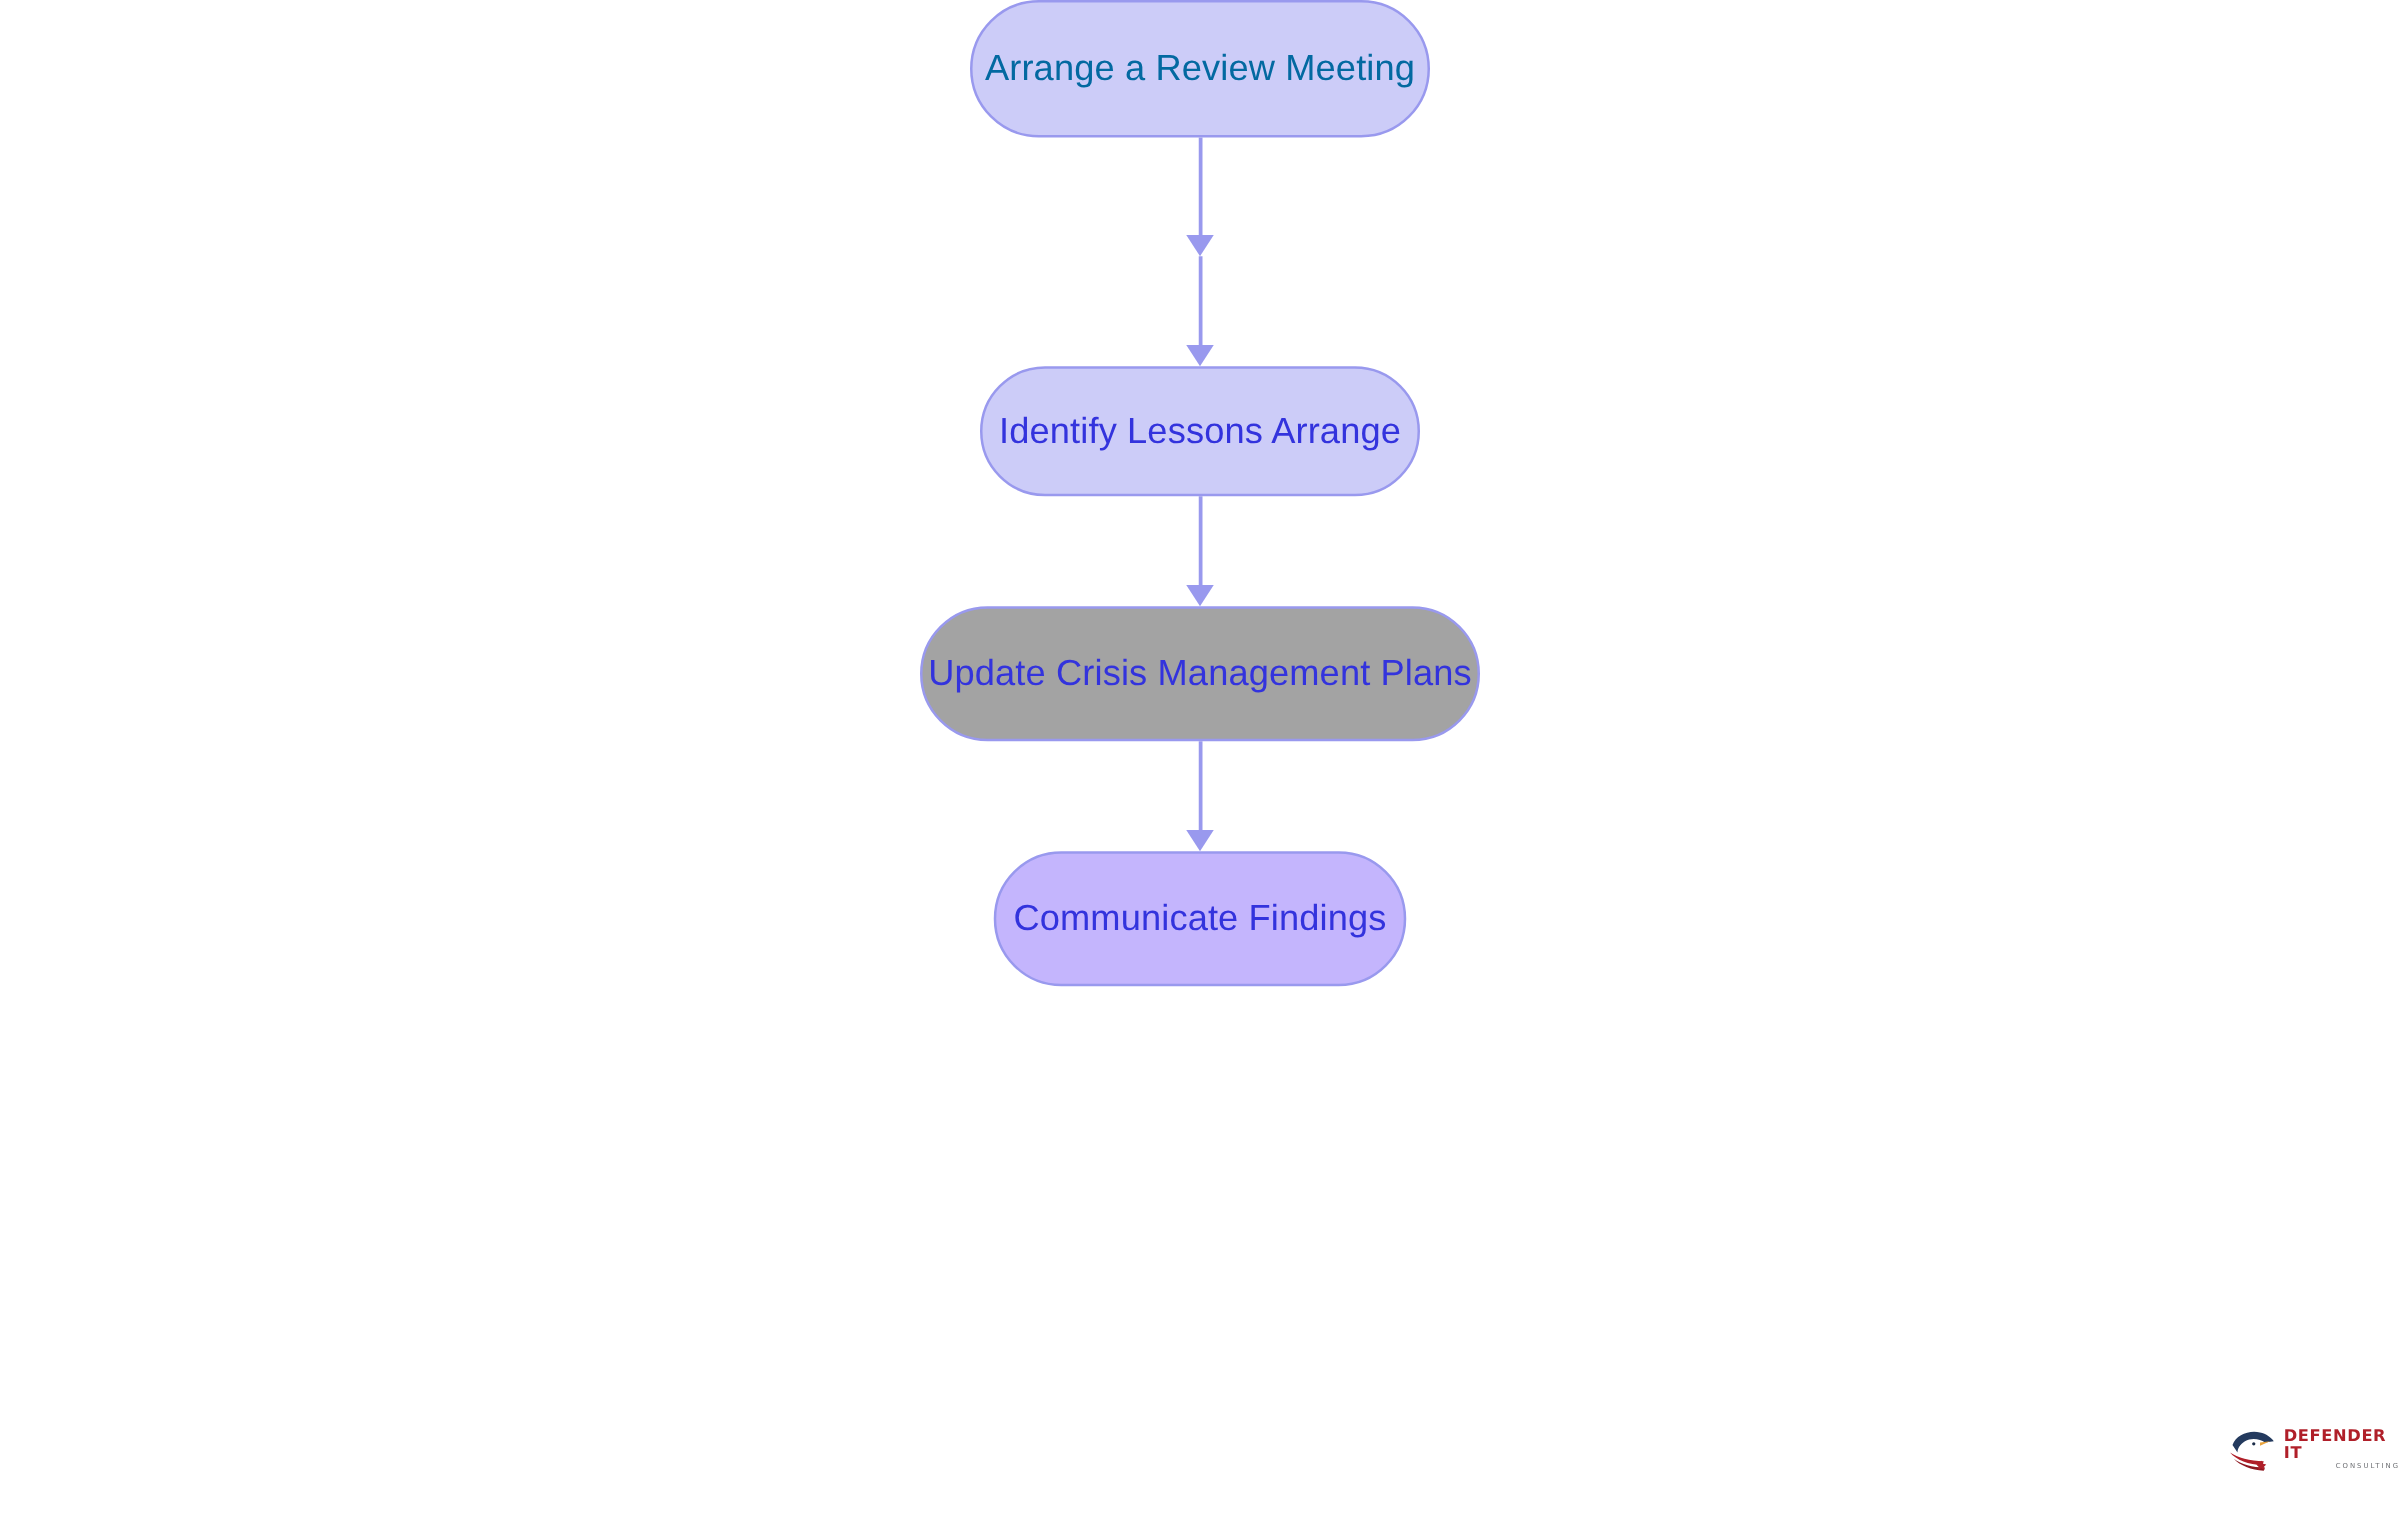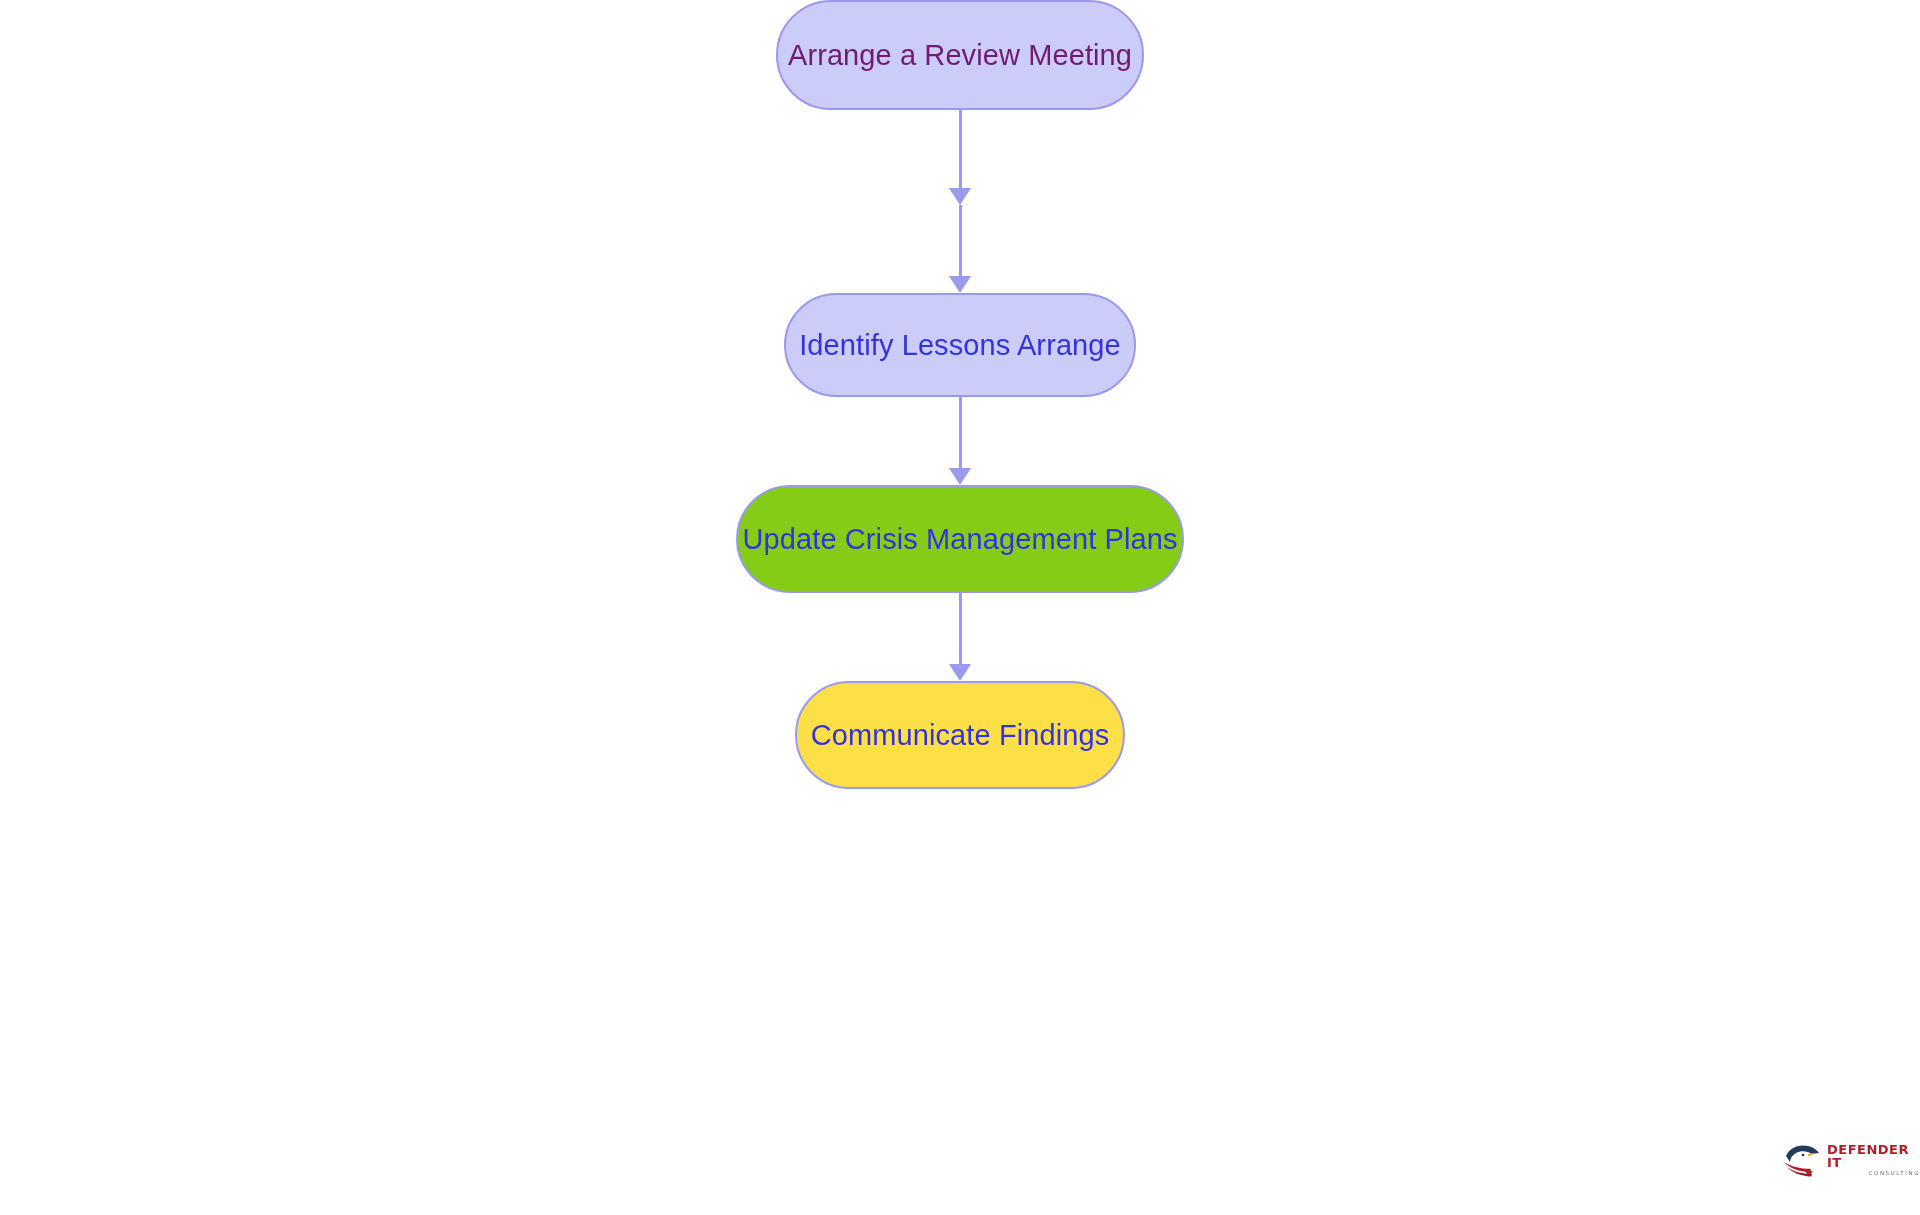--- a/index.html
+++ b/index.html
@@ -117,21 +117,21 @@
   }
 </style>
 </head>
 <body style="background: rgb(255, 255, 255);">
 
 <div id="flow-canvas">
 
   <div class="flow-column">
 
     <div class="node-row">
-      <div class="flow-node" id="node-0" style="width: 368px; height: 110px; background: rgb(204, 204, 248); border-color: rgb(153, 153, 238); color: #701a75;">
+      <div class="flow-node" id="node-0" style="width: 368px; height: 110px; background: rgb(204, 204, 248); border-color: rgb(153, 153, 238); color: #0369a1;">
         <span>Arrange a Review Meeting</span>
       </div>
     </div>
 
     <div class="connector" id="conn-0" style="height: 95px;">
       <div class="connector-line" style="background: rgb(153, 153, 238);"></div>
       <div class="connector-head" style="border-top-color: rgb(153, 153, 238);"></div>
     </div>
 
 
@@ -145,32 +145,32 @@
         <span>Identify Lessons Arrange</span>
       </div>
     </div>
 
     <div class="connector" id="conn-2" style="height: 88px;">
       <div class="connector-line" style="background: rgb(153, 153, 238);"></div>
       <div class="connector-head" style="border-top-color: rgb(153, 153, 238);"></div>
     </div>
 
     <div class="node-row">
-      <div class="flow-node" id="node-3" style="width: 448px; height: 108px; background: #84cc16; border-color: rgb(153, 153, 238); color: rgb(51, 51, 221);">
+      <div class="flow-node" id="node-3" style="width: 448px; height: 108px; background: #a3a3a3; border-color: rgb(153, 153, 238); color: rgb(51, 51, 221);">
         <span>Update Crisis Management Plans</span>
       </div>
     </div>
 
     <div class="connector" id="conn-3" style="height: 88px;">
       <div class="connector-line" style="background: rgb(153, 153, 238);"></div>
       <div class="connector-head" style="border-top-color: rgb(153, 153, 238);"></div>
     </div>
 
     <div class="node-row">
-      <div class="flow-node" id="node-4" style="width: 330px; height: 108px; background: #fde047; border-color: rgb(153, 153, 238); color: rgb(51, 51, 221);">
+      <div class="flow-node" id="node-4" style="width: 330px; height: 108px; background: #c4b5fd; border-color: rgb(153, 153, 238); color: rgb(51, 51, 221);">
         <span>Communicate Findings</span>
       </div>
     </div>
 
   </div>
 
   <div class="logo" id="brand-logo" style="left: 1782px; top: 1143px;">
     <span class="logo-mark">
       <svg viewBox="0 0 84 68" width="42" height="34" aria-hidden="true">
         <path d="M8 26 C14 10, 34 2, 52 6 C62 8, 70 14, 74 20 L60 22 C52 16, 38 14, 28 20 C20 25, 16 32, 16 38 Z" fill="#243a5e"></path>

